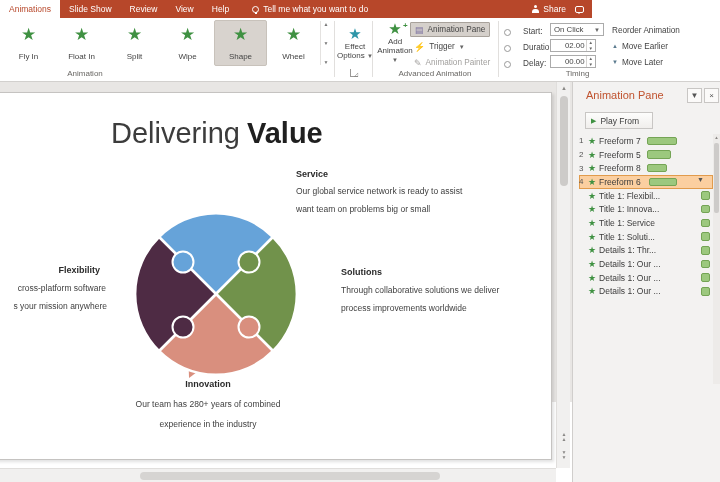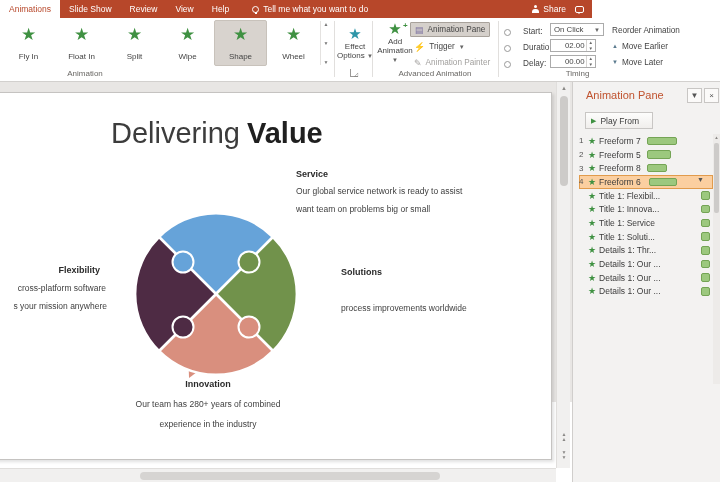--- a/index.html
+++ b/index.html
@@ -250,20 +250,21 @@
 
       <div class="txt hd service-h">Service</div>
       <div class="txt service-l1">Our global service network is ready to assist</div>
       <div class="txt service-l2">want team on problems big or small</div>
 
       <div class="txt hd flex-h">Flexibility</div>
       <div class="txt flex-l1">cross-platform software</div>
       <div class="txt flex-l2">s your mission anywhere</div>
 
       <div class="txt hd sol-h">Solutions</div>
+      <div class="txt sol-l1">Through collaborative solutions we deliver</div>
       <div class="txt sol-l2">process improvements worldwide</div>
 
       <div class="txt hd inn-h">Innovation</div>
       <div class="txt inn-l1">Our team has 280+ years of combined</div>
       <div class="txt inn-l2">experience in the industry</div>
 
       <svg class="puzzle" width="240" height="200" viewBox="0 0 240 200">
 
         <path d="M92,148 L125,158 L93,182 Z" fill="#D98F7E"></path>
 

